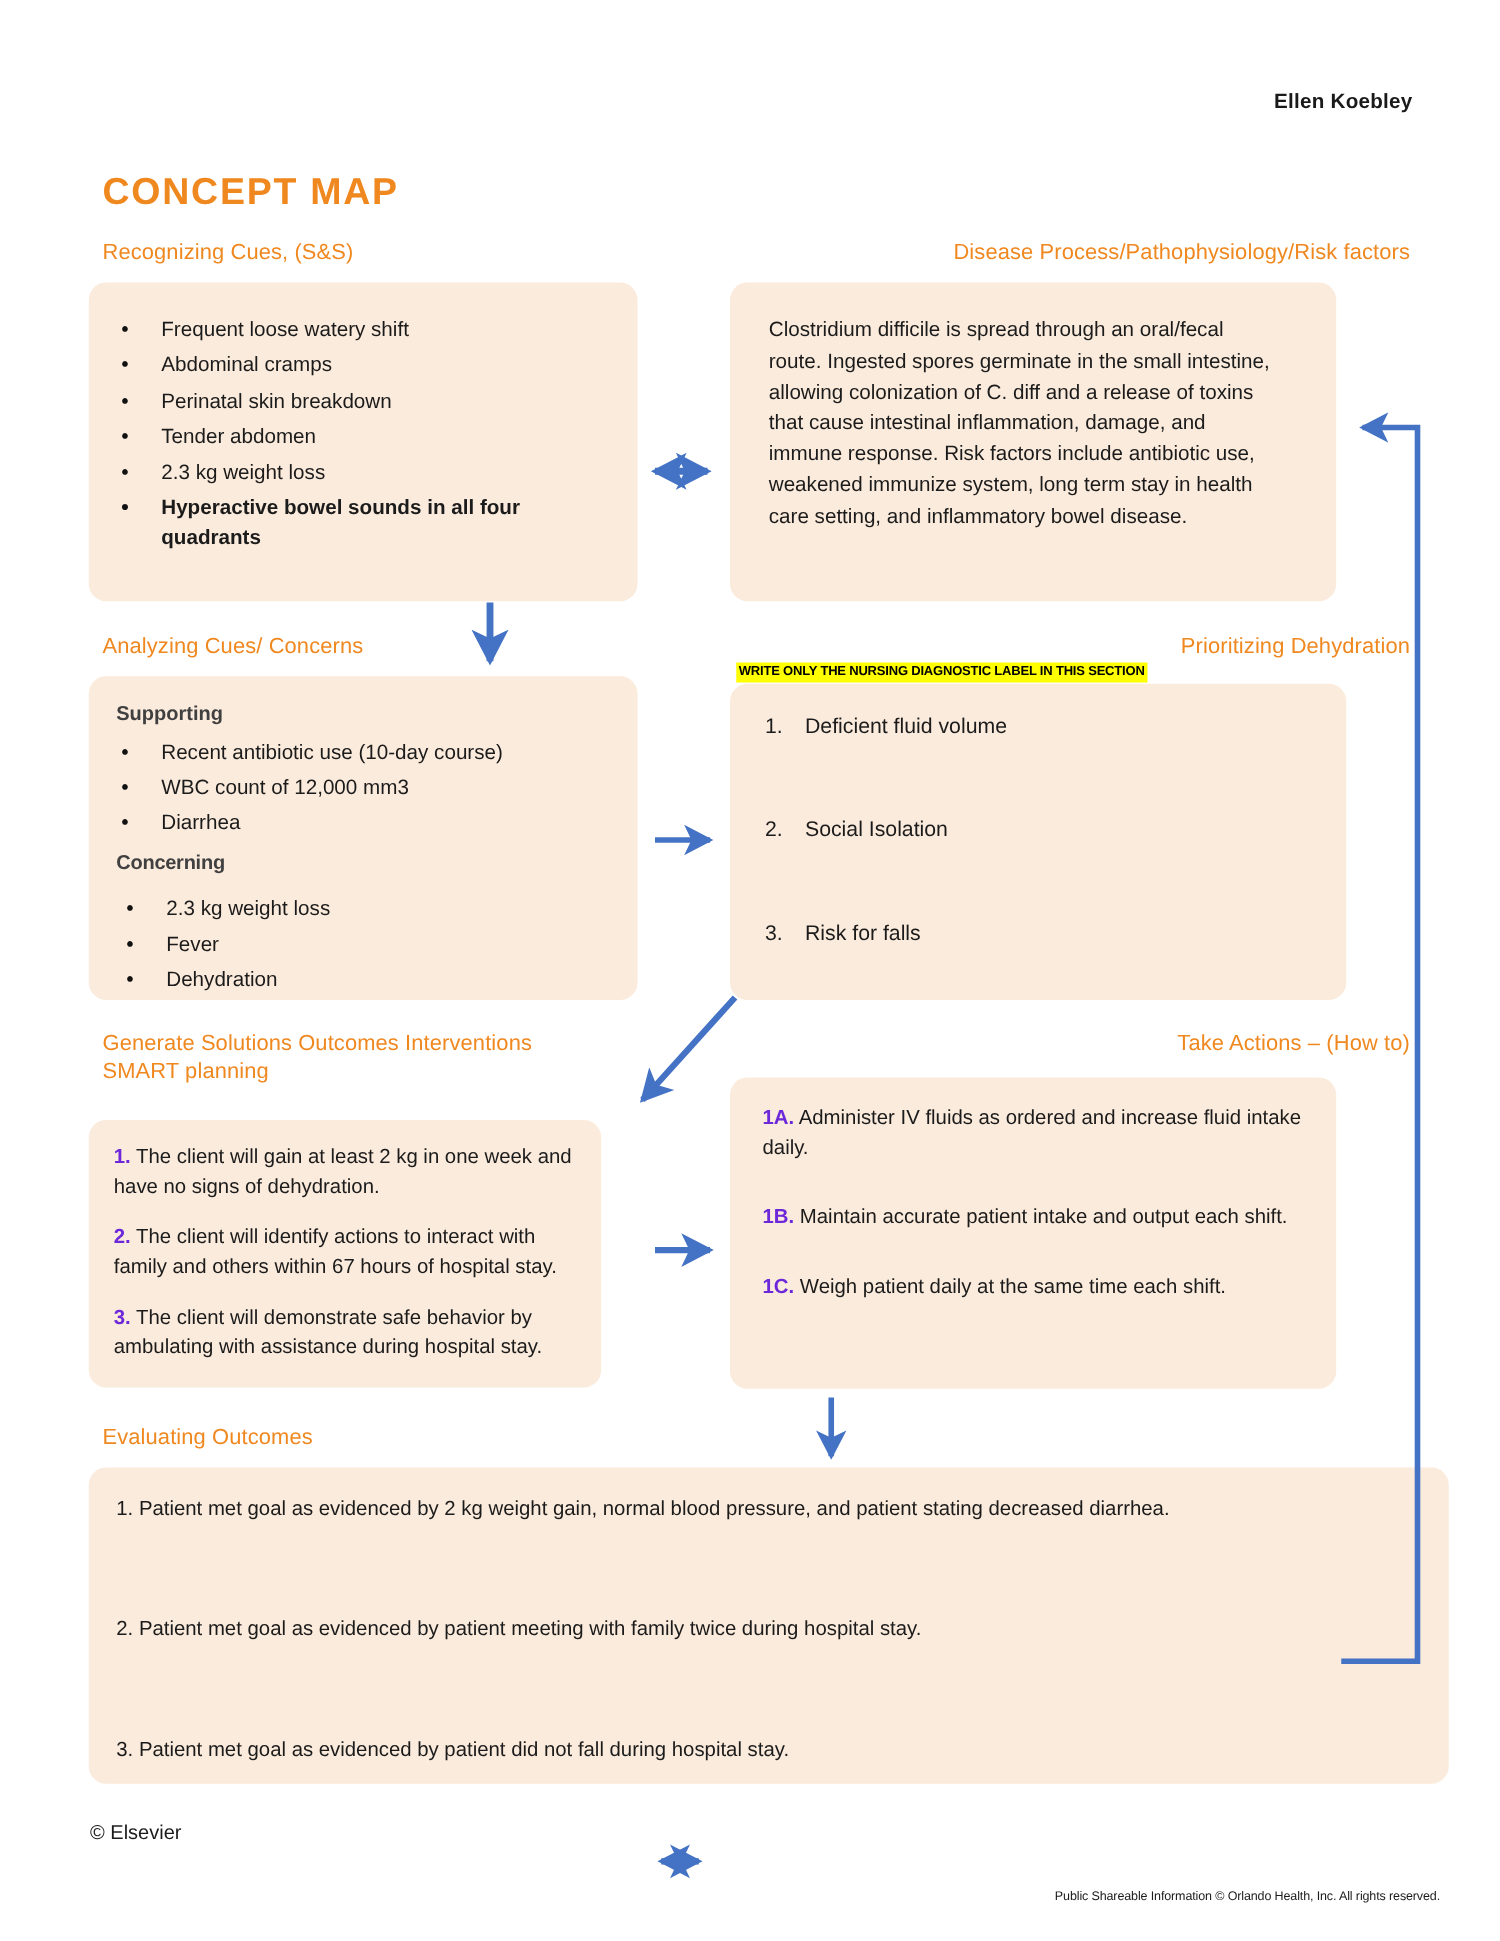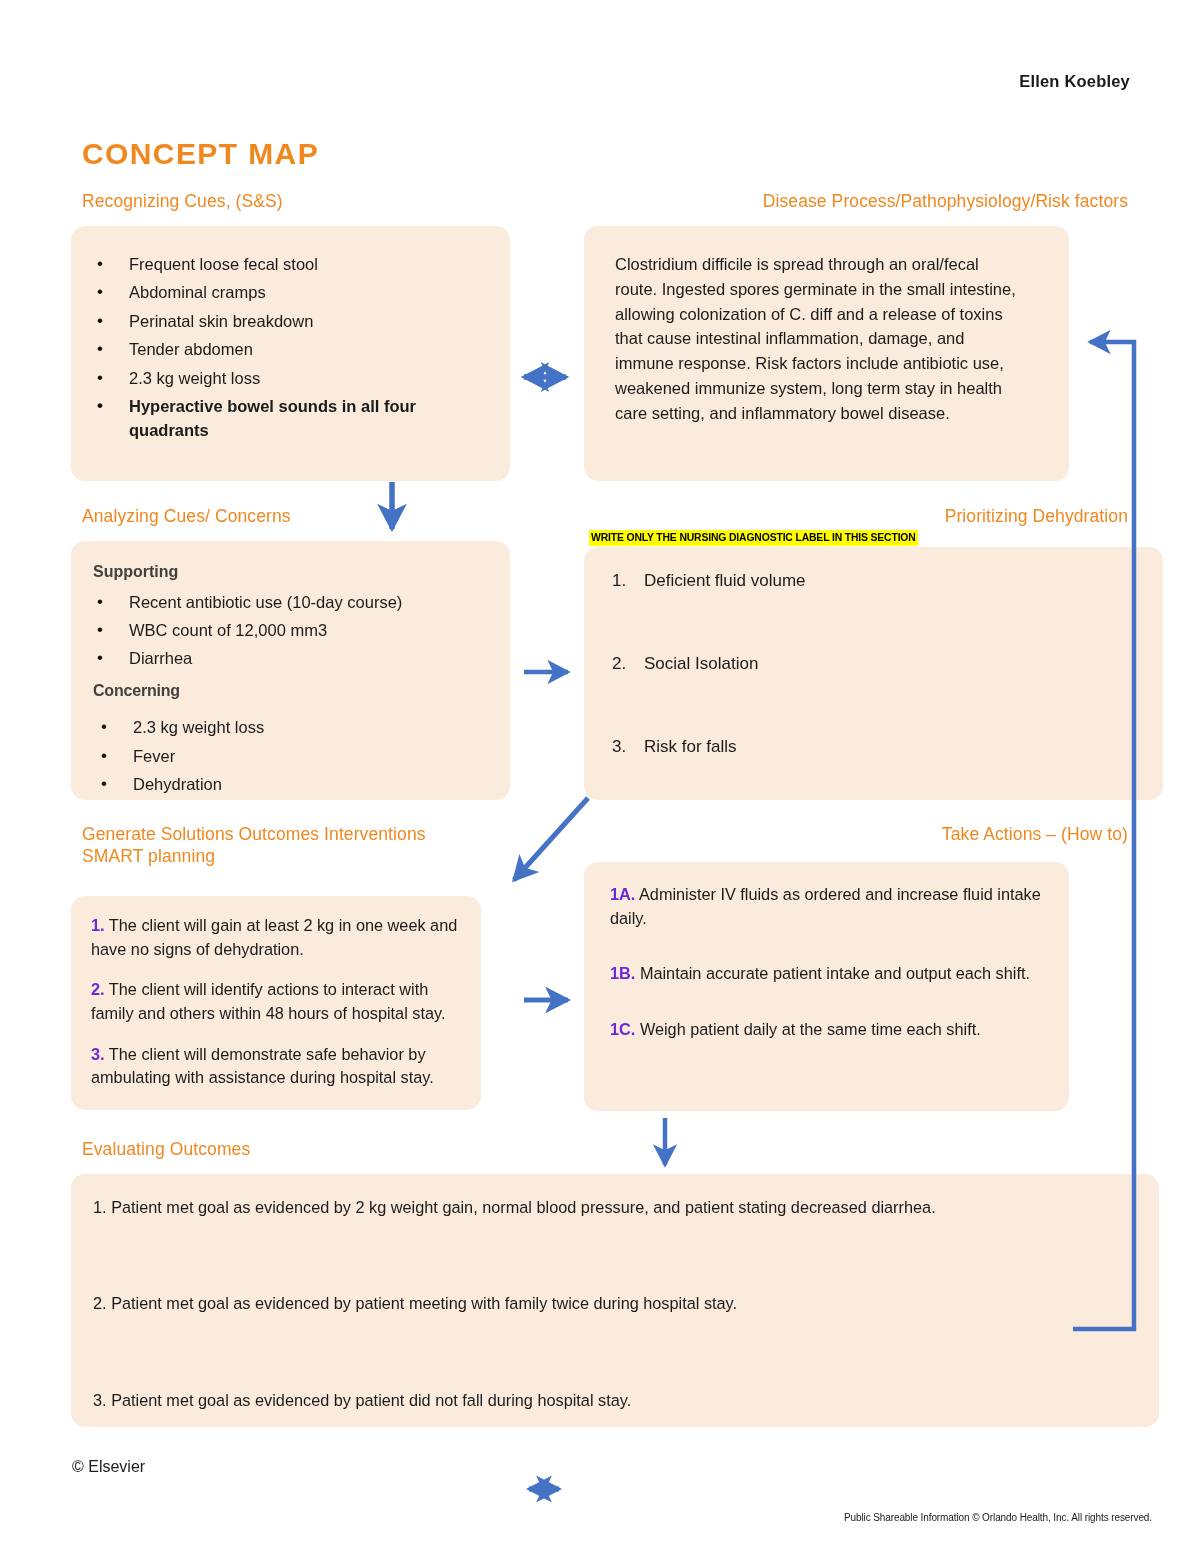--- a/index.html
+++ b/index.html
@@ -153,21 +153,21 @@
 <body>
 
 <div class="author">Ellen Koebley</div>
 <div class="page-title">CONCEPT  MAP</div>
 
 <div class="sec-head" style="left:82px; top:190px;">Recognizing Cues, (S&amp;S)</div>
 
 <div class="box" style="left:71px; top:226px; width:439px; height:255px;">
   <div class="box-inner" style="padding:26px 18px 0 0;">
     <ul class="bul">
-      <li>Frequent loose fecal stool</li>
+      <li>Frequent loose watery shift</li>
       <li>Abdominal cramps</li>
       <li>Perinatal skin breakdown</li>
       <li>Tender abdomen</li>
       <li>2.3 kg weight loss</li>
       <li style="padding-right:60px;font-weight:bold;">Hyperactive bowel sounds in all four quadrants</li>
     </ul>
   </div>
 </div>
 
 <div class="sec-head right" style="right:72px; top:190px;">Disease  Process/Pathophysiology/Risk  factors</div>
@@ -192,21 +192,21 @@
       <li>Fever</li>
       <li>Dehydration</li>
     </ul>
   </div>
 </div>
 
 <div class="sec-head right" style="right:72px; top:505px;">Prioritizing Dehydration</div>
 
 <div class="hl-note" style="left:589px; top:530px;">WRITE ONLY THE NURSING DIAGNOSTIC LABEL IN THIS SECTION</div>
 
-<div class="box" style="left:584px; top:547px; width:579px; height:253px;">
+<div class="box" style="left:584px; top:547px; width:493px; height:253px;">
   <div class="box-inner" style="padding:22px 20px 0 0;">
     <ol class="num">
       <li>Deficient fluid volume</li>
       <li>Social Isolation</li>
       <li>Risk for falls</li>
     </ol>
   </div>
 </div>
 
 <div class="sec-head" style="left:82px; top:823px;">
@@ -215,21 +215,21 @@
 </div>
 
 <div class="box" style="left:71px; top:896px; width:410px; height:214px;">
   <div class="box-inner" style="padding:18px 20px 0 20px;">
     <div class="para">
       <span class="lbl">1.</span>
       <span>The client will gain at least 2 kg in one week and have no signs of dehydration.</span>
     </div>
     <div class="para">
       <span class="lbl">2.</span>
-      <span>The client will identify actions to interact with family and others within 48 hours of hospital stay.</span>
+      <span>The client will identify actions to interact with family and others within 67 hours of hospital stay.</span>
     </div>
     <div class="para">
       <span class="lbl">3.</span>
       <span>The client will demonstrate safe behavior by ambulating with assistance during hospital stay.</span>
     </div>
   </div>
 </div>
 
 <div class="sec-head right" style="right:72px; top:823px;">Take Actions – (How to)</div>
 

